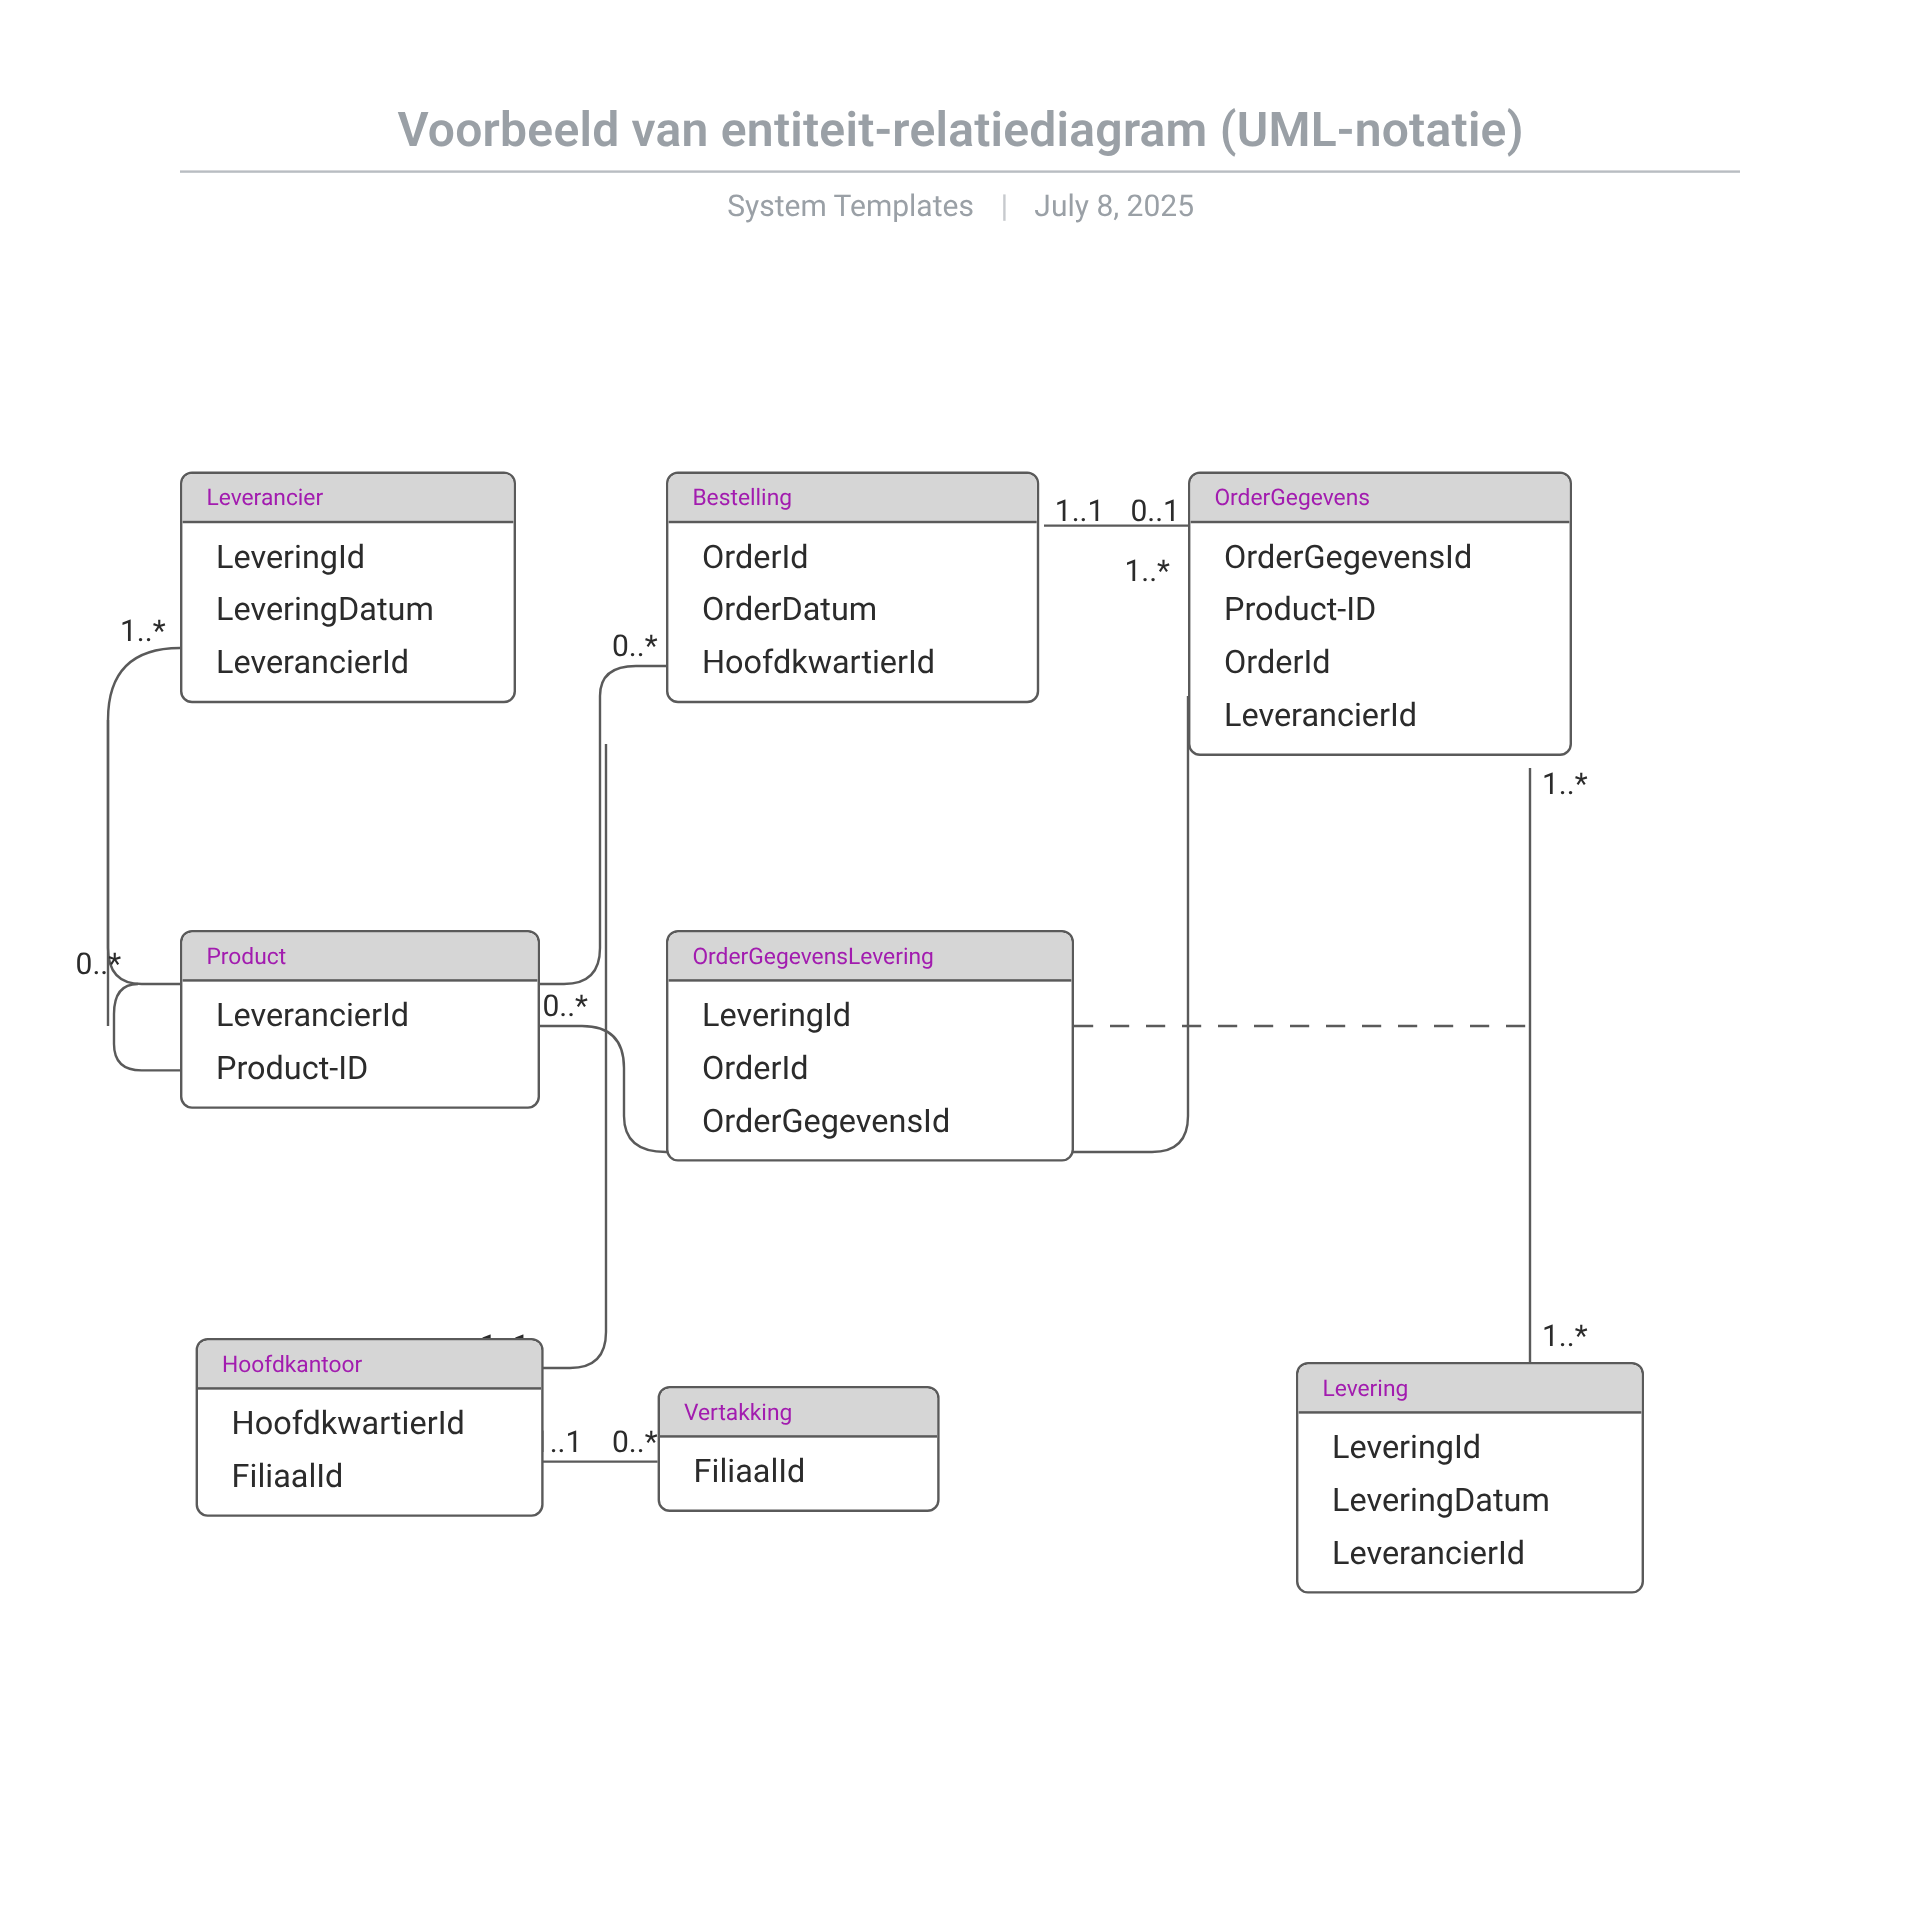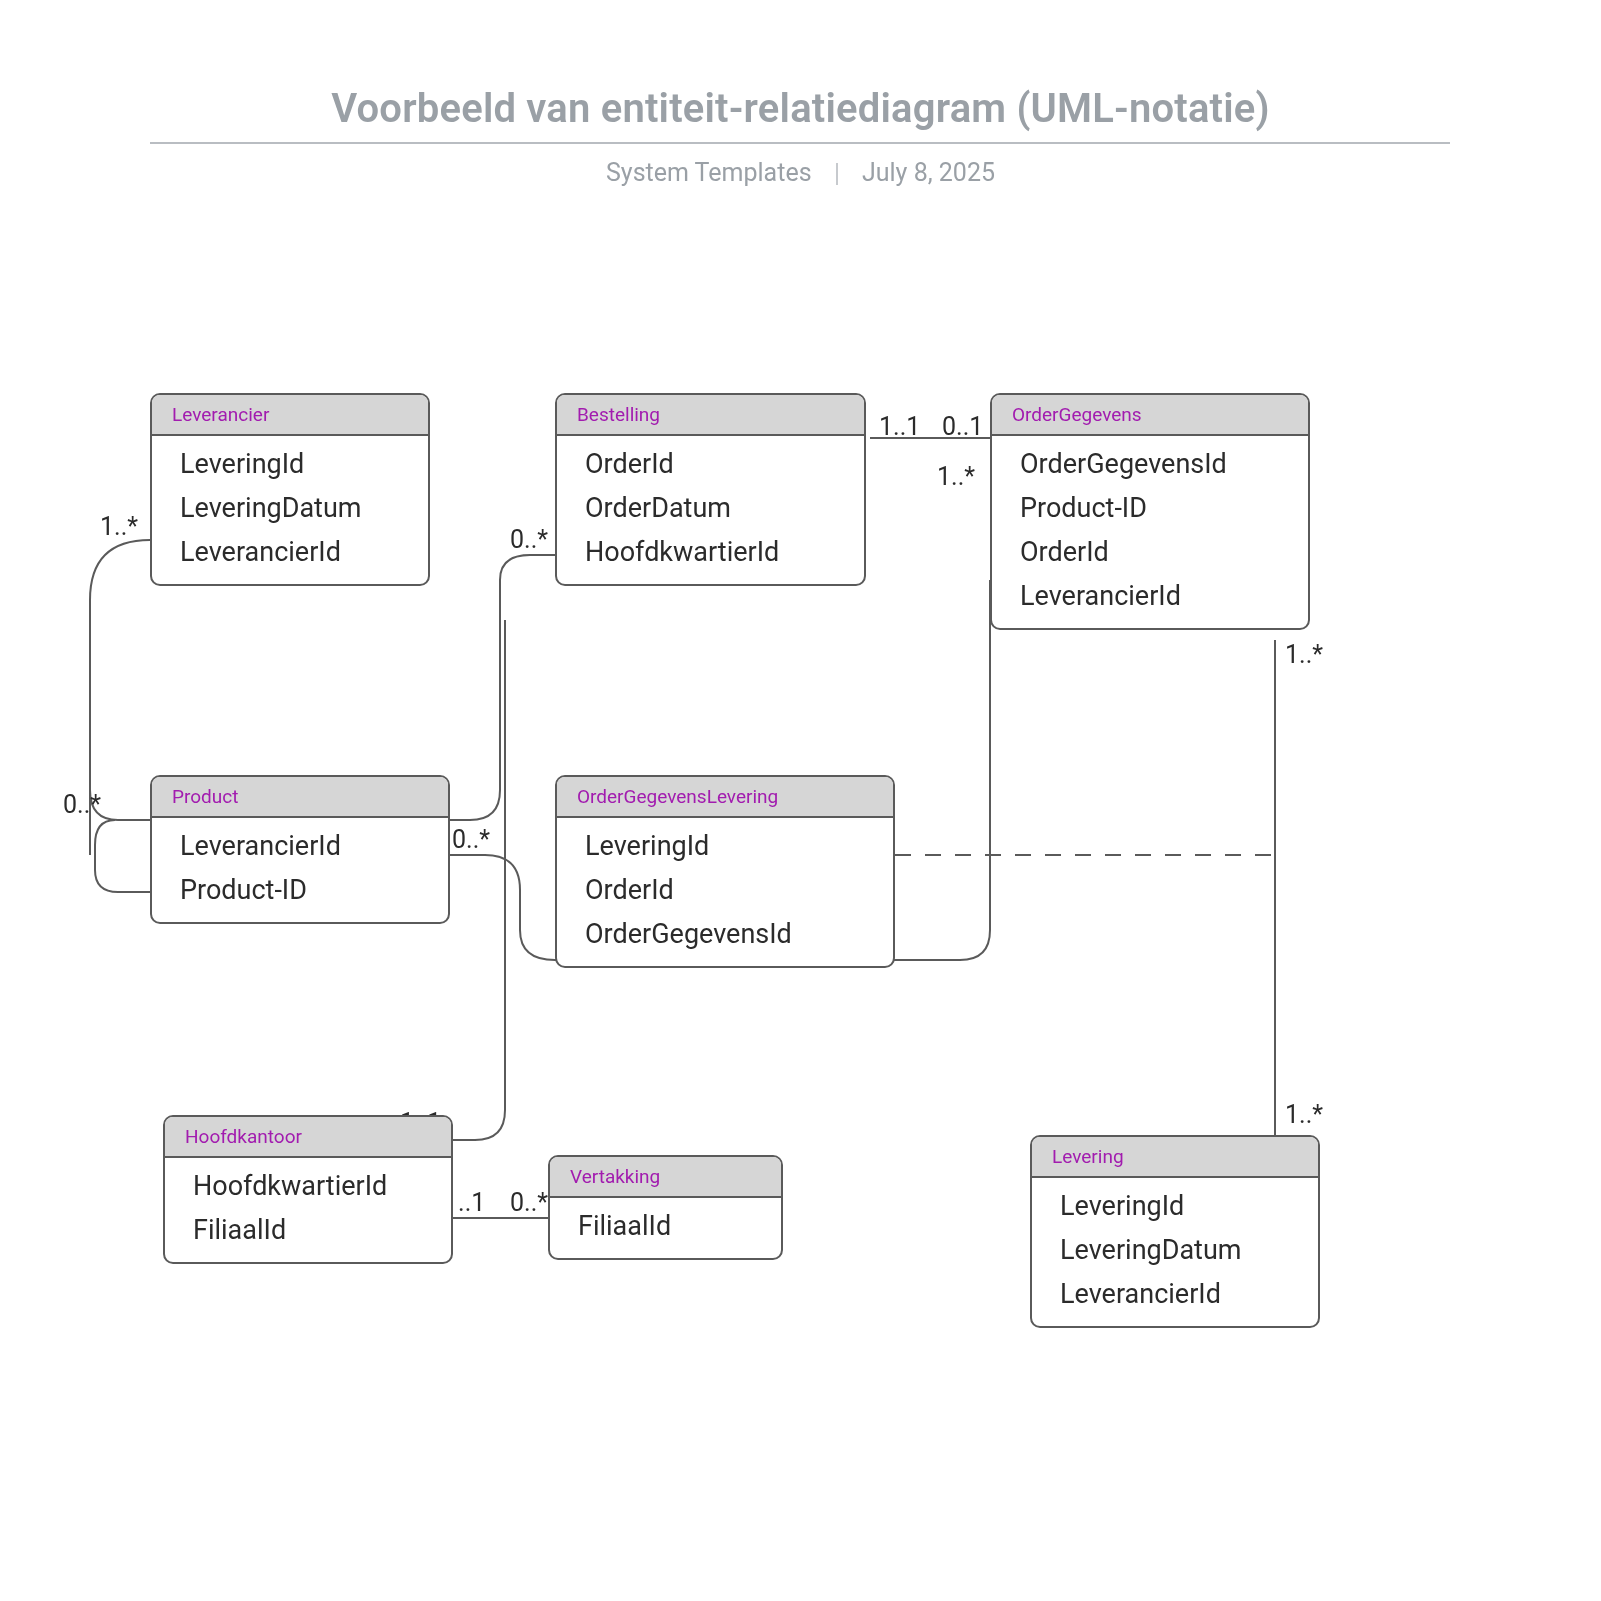--- a/index.html
+++ b/index.html
@@ -201,21 +201,21 @@
     </div>
   </div>
 
   <div class="entity" style="left:548px; top:1155px; width:235px;">
     <div class="ename">Vertakking</div>
     <div class="attrs">
       <div>FiliaalId</div>
     </div>
   </div>
 
-  <div class="entity" style="left:1030px; top:1135px; width:290px;">
+  <div class="entity" style="left:1080px; top:1135px; width:290px;">
     <div class="ename">Levering</div>
     <div class="attrs">
       <div>LeveringId</div>
       <div>LeveringDatum</div>
       <div>LeverancierId</div>
     </div>
   </div>
 
 </div>
 

